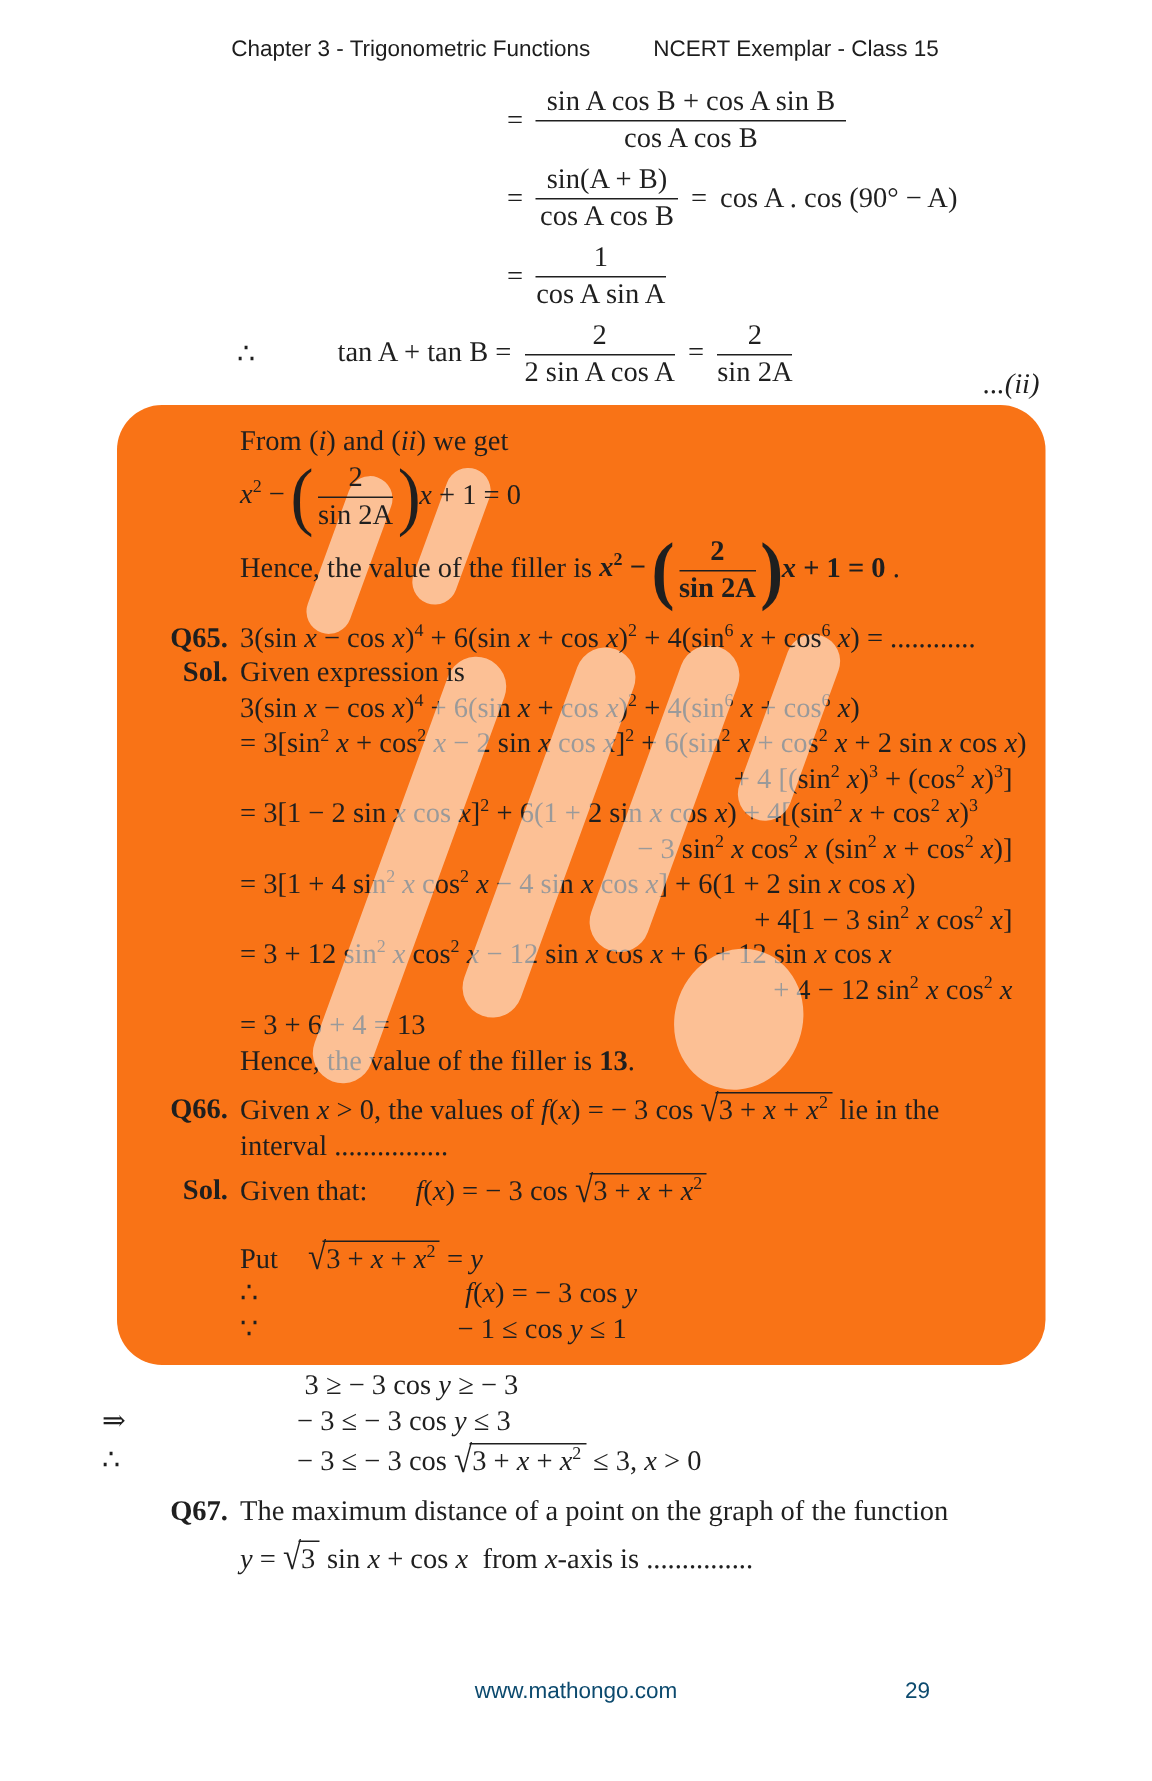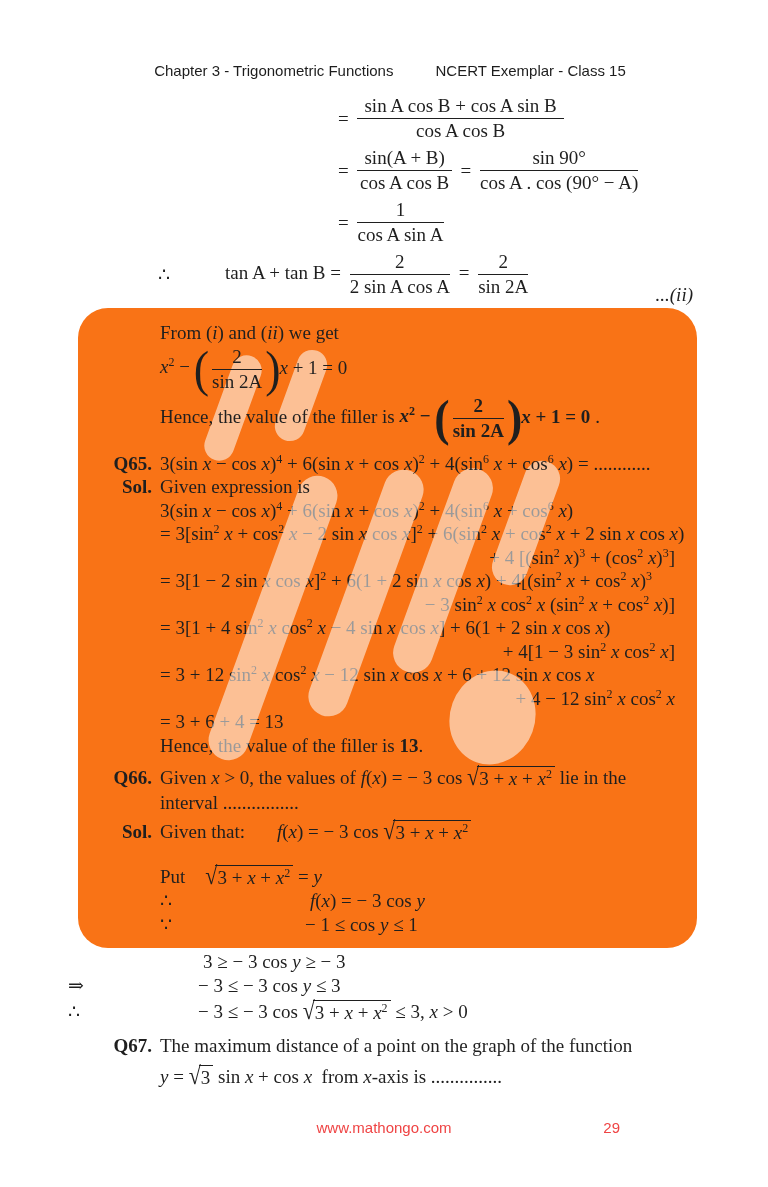--- a/index.html
+++ b/index.html
@@ -2,24 +2,24 @@
 <html><head>
 <meta charset="utf-8">
 <style>
   html,body{margin:0;padding:0;background:#e8e8e8;}
   .page{
     position:relative;width:768px;height:1187px;margin:0 auto;background:#ffffff;
     font-family:"Liberation Serif","DejaVu Serif",serif;font-size:19px;line-height:23.5px;
     color:#1f1f1f;overflow:hidden;
   }
   
-  .header{padding-top:62px;display:flex;justify-content:center;gap:42px;
+  .header{padding-top:24px;display:flex;justify-content:center;gap:42px;
     font-family:"Liberation Sans","DejaVu Sans",sans-serif;font-size:15px;color:#1d1d1d;line-height:18px;margin-left:12px;}
   .footer{position:absolute;top:1116px;left:0;width:100%;text-align:center;
-    font-family:"Liberation Sans","DejaVu Sans",sans-serif;font-size:15px;color:#ef4444;}
+    font-family:"Liberation Sans","DejaVu Sans",sans-serif;font-size:15px;color:#0c4a6e;}
   .pagenum{position:absolute;right:148px;top:0;}
   
   .ablock{margin-top:14px;}
   .arow{margin:3px 0 3px 338px;display:flex;align-items:center;white-space:pre;}
   .a4{position:relative;margin:3px 0 9px 0;padding-left:225px;display:flex;align-items:center;white-space:pre;}
   .asym{position:absolute;left:158px;}
   .aref{position:absolute;right:75px;font-style:italic;margin-top:40px;}
   
   .frac{display:inline-block;vertical-align:middle;text-align:center;margin:1px 4px;}
   .num{display:block;border-bottom:1.5px solid #1f1f1f;padding:0 7px 1px;line-height:22px;white-space:pre;}
@@ -60,21 +60,21 @@
 
 <div class="page">
 
   <div class="header">
     <span>Chapter 3 - Trigonometric Functions</span>
     <span>NCERT Exemplar - Class 15</span>
   </div>
 
   <div class="ablock">
     <div class="arow"><span class="t">= </span><span class="fracwrap"><span class="frac"><span class="num">sin A cos B + cos A sin B</span><span class="den">cos A cos B</span></span></span></div>
-    <div class="arow"><span class="t">= </span><span class="fracwrap"><span class="frac"><span class="num">sin(A + B)</span><span class="den">cos A cos B</span></span></span><span class="t"> = </span><span class="fracwrap"><span class="frac"><span class="num">sin 90°</span><span class="den">cos A . cos (90° − A)</span></span></span></div>
+    <div class="arow"><span class="t">= </span><span class="fracwrap"><span class="frac"><span class="num">sin(A + B)</span><span class="den">cos A cos B</span></span></span><span class="t"> = </span><span class="fracwrap"><span class="frac"><span class="den">cos A . cos (90° − A)</span></span></span></div>
     <div class="arow"><span class="t">= </span><span class="fracwrap"><span class="frac"><span class="num">1</span><span class="den">cos A sin A</span></span></span></div>
     <div class="a4">
       <span class="asym">∴</span>
       <span class="a4main"><span class="t">tan A + tan B = </span><span class="fracwrap"><span class="frac"><span class="num">2</span><span class="den">2 sin A cos A</span></span></span><span class="t"> = </span><span class="fracwrap"><span class="frac"><span class="num">2</span><span class="den">sin 2A</span></span></span></span>
       <span class="aref">...(ii)</span>
     </div>
   </div>
 
   <div class="bluebox" style="background: #f97316;">
     <div class="wm">

